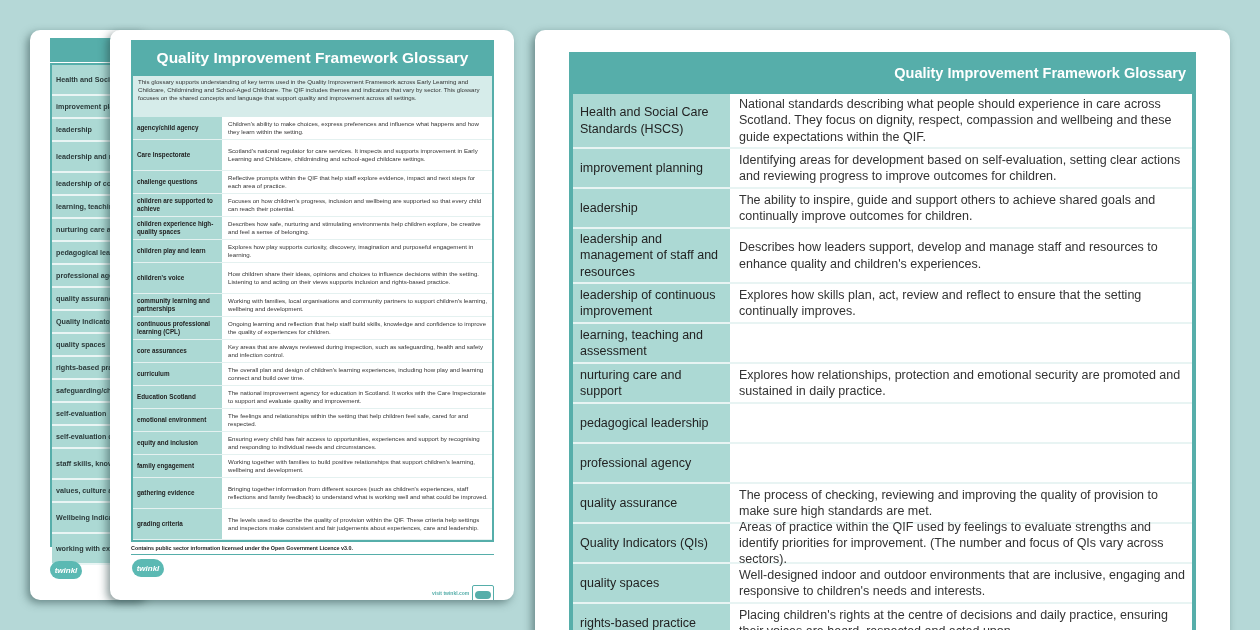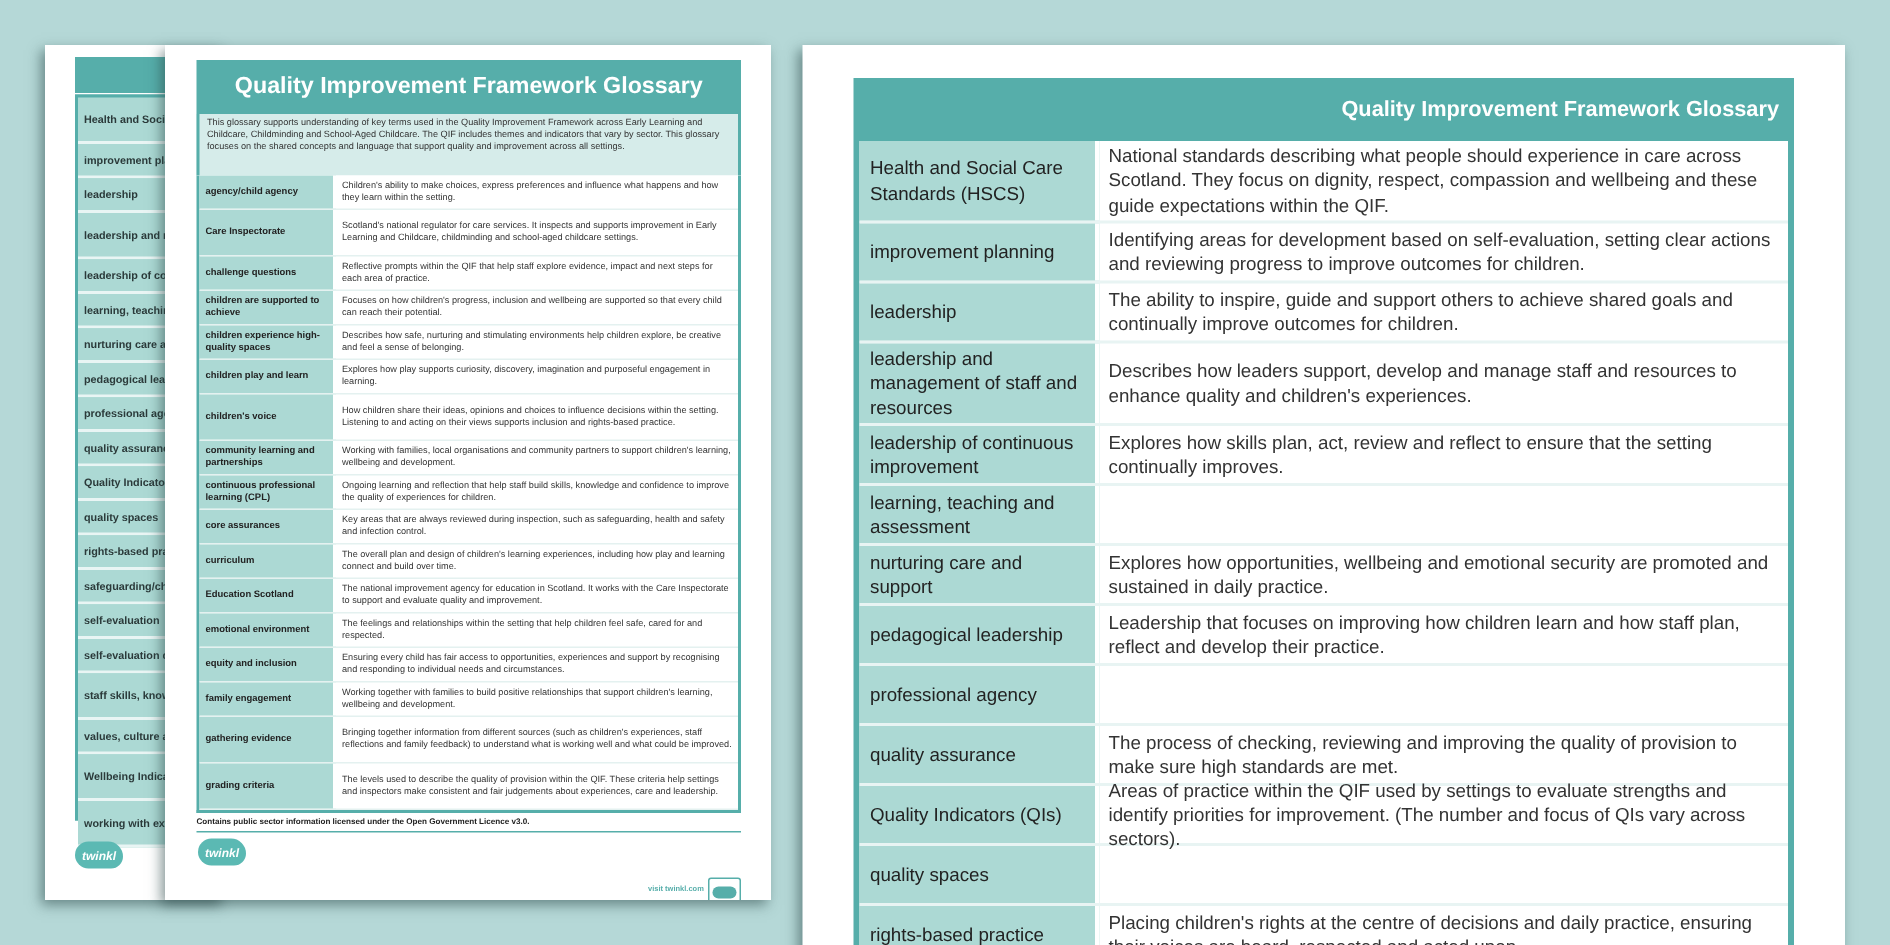--- a/index.html
+++ b/index.html
@@ -1,19 +1,19 @@
 <!DOCTYPE html>
 <html><head>
 <meta charset="utf-8">
 <style>
   * { box-sizing: border-box; margin: 0; padding: 0; }
   html, body { width: 1260px; height: 630px; overflow: hidden; }
   body { background: #b5d8d7; font-family: "Liberation Sans", sans-serif; position: relative; }
 
-  .page { position: absolute; background: #ffffff; box-shadow: -3px 3px 8px rgba(40,70,70,0.55); overflow: hidden; }
+  .page { position: absolute; background: #ffffff; box-shadow: -3px 3px 8px rgba(40,70,70,0.55); overflow: hidden; border-radius: 10px; }
 
   
   #page-back { left: 30px; top: 30px; width: 120px; height: 570px; }
   #page-back .hdr { position: absolute; left: 20px; top: 8px; width: 110px; height: 24px; background: #56aeaa; }
   #page-back .tbl { position: absolute; left: 20px; top: 33px; width: 110px; height: 484px; border: 2px solid #56aeaa; background: #56aeaa; }
   #page-back .row { background: #acd9d4; border-bottom: 2px solid #e9f5f4; font-size: 7.2px; font-weight: bold; color: #2b3a3a; padding: 2px 4px; display: flex; align-items: center; white-space: nowrap; overflow: hidden; line-height: 1.25; }
   #page-back .logo { position: absolute; left: 20px; top: 531px; }
 
   
   #page-mid { left: 110px; top: 30px; width: 404px; height: 570px; }
@@ -177,38 +177,38 @@
       </div>
       <div class="row" style="height: 40px;">
         <div class="term">leadership of continuous improvement</div>
         <div class="def">Explores how skills plan, act, review and reflect to ensure that the setting continually improves.</div>
       </div>
       <div class="row" style="height: 40px;">
         <div class="term">learning, teaching and assessment</div>
       </div>
       <div class="row" style="height: 40px;">
         <div class="term">nurturing care and support</div>
-        <div class="def">Explores how opportunities, wellbeing and emotional security are promoted and sustained in daily practice.</div>
+        <div class="def">Explores how relationships, protection and emotional security are promoted and sustained in daily practice.</div>
       </div>
       <div class="row" style="height: 40px;">
         <div class="term">pedagogical leadership</div>
-        <div class="def">Leadership that focuses on improving how children learn and how staff plan, reflect and develop their practice.</div>
       </div>
       <div class="row" style="height: 40px;">
         <div class="term">professional agency</div>
       </div>
       <div class="row" style="height: 40px;">
         <div class="term">quality assurance</div>
         <div class="def">The process of checking, reviewing and improving the quality of provision to make sure high standards are met.</div>
       </div>
       <div class="row" style="height: 40px;">
         <div class="term">Quality Indicators (QIs)</div>
-        <div class="def">Areas of practice within the QIF used by settings to evaluate strengths and identify priorities for improvement. (The number and focus of QIs vary across sectors).</div>
+        <div class="def">Areas of practice within the QIF used by feelings to evaluate strengths and identify priorities for improvement. (The number and focus of QIs vary across sectors).</div>
       </div>
       <div class="row" style="height: 40px;">
         <div class="term">quality spaces</div>
+        <div class="def">Well-designed indoor and outdoor environments that are inclusive, engaging and responsive to children's needs and interests.</div>
       </div>
       <div class="row" style="height: 40px;">
         <div class="term">rights-based practice</div>
         <div class="def">Placing children's rights at the centre of decisions and daily practice, ensuring their voices are heard, respected and acted upon.</div>
       </div>
     </div>
 </div>
 
 </body></html>

